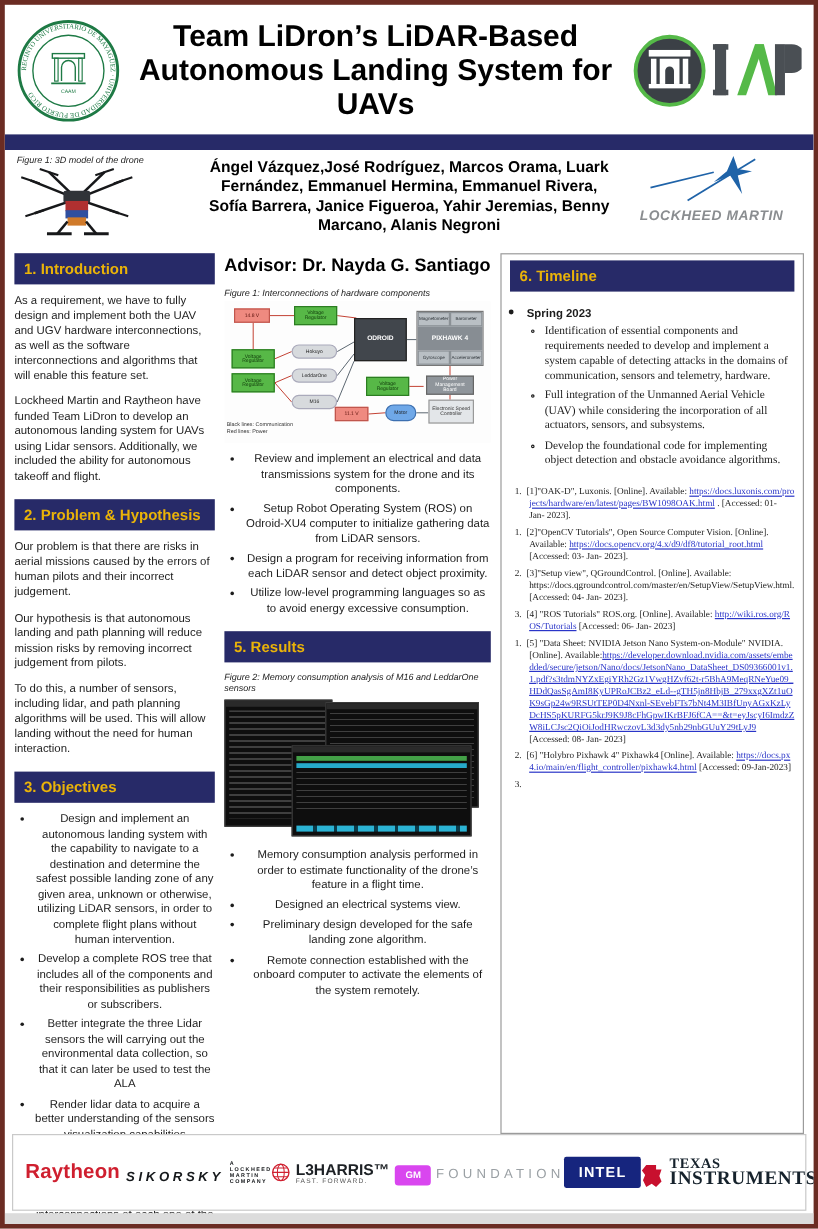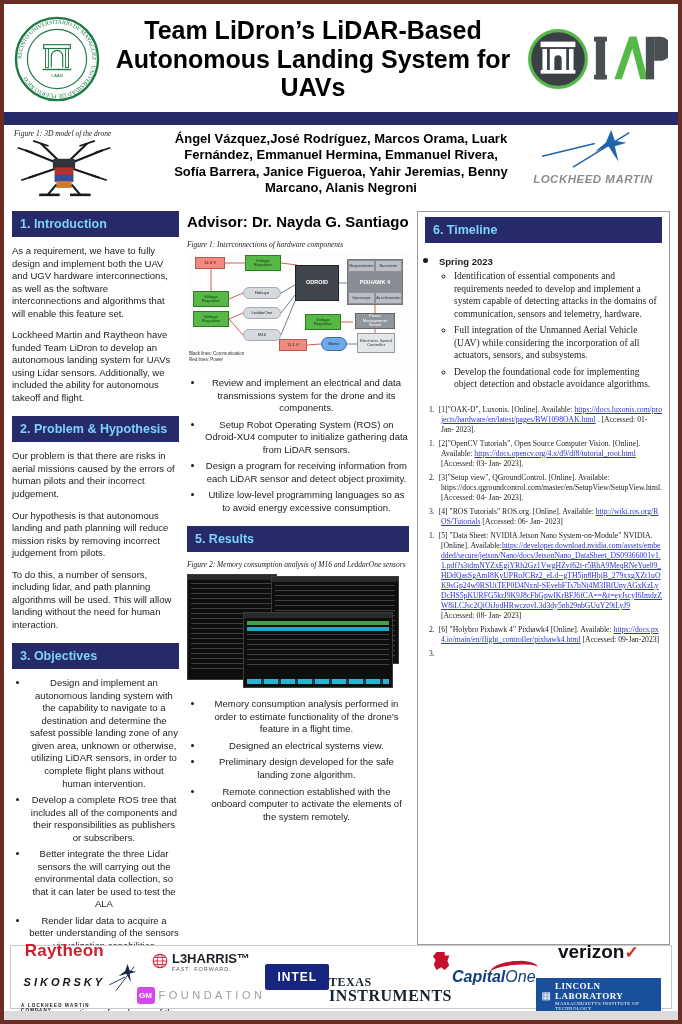--- a/index.html
+++ b/index.html
@@ -9,30 +9,30 @@
     font-family:"Liberation Sans",sans-serif;color:#1c1c1c;
   }
   
   .header{display:flex;align-items:center;gap:8px;height:98px;padding:6px 10px 0;}
   .page-title{flex:1;text-align:center;font-size:25px;font-weight:bold;line-height:1.15;color:#000;}
   .right-logos{display:flex;align-items:center;gap:4px;}
   .navy-band{height:13px;background:var(--c-navy,#272a68);margin-top:4px;}
   
   .byline{display:flex;align-items:flex-start;height:80px;padding:2px 10px 0;}
   .fig1-block{width:150px;}
-  .figcap{font-family:Liberation Serif, serif;font-style:italic;font-size:7.5px;color:#222;margin:2px 0 2px;}
+  .figcap{font-family:Liberation Sans, sans-serif;font-style:italic;font-size:7.5px;color:#222;margin:2px 0 2px;}
   .authors{flex:1;text-align:center;font-weight:bold;font-size:13px;line-height:1.25;padding:4px 8px 0;color:#000;}
   .lm-block{width:150px;text-align:center;padding-top:2px;}
   .lm-name{font-size:11.5px;font-weight:bold;font-style:italic;letter-spacing:.5px;color:#8a8d90;}
   
   .columns{display:flex;gap:8px;padding:4px 8px 0;height:738px;box-sizing:border-box;}
   .col1{width:212px;}
   .col2{width:224px;}
   .col3{flex:1;border:1px solid #9b9b9b;padding:5px 7px;box-sizing:border-box;background:#fff;}
-  .bar{background:var(--c-navy,#272a68);color:#7dd3fc;font-weight:bold;font-size:12.5px;padding:6px 8px;margin:0 0 8px;}
+  .bar{background:var(--c-navy,#272a68);color:#eab308;font-weight:bold;font-size:12.5px;padding:6px 8px;margin:0 0 8px;}
   .section{margin-bottom:12px;}
   .section p{font-size:9.5px;line-height:1.32;margin:0 0 9px;}
   ul.bullets{margin:4px 0 8px;padding-left:17px;text-align:center;}
   ul.bullets li{font-size:9.5px;line-height:1.32;margin-bottom:4px;}
   .advisor{font-size:15px;font-weight:bold;color:#000;margin:2px 0 10px;}
   
   .tl-list{margin:2px 0 14px;padding-left:14px;list-style:disc;}
   .tl-season{font-size:9.5px;font-weight:bold;margin-bottom:2px;}
   .tl-sub{margin:3px 0 0;padding-left:15px;list-style:circle;font-family:Liberation Serif, serif;}
   .tl-sub li{font-size:9.5px;line-height:1.32;margin-bottom:4px;}
@@ -58,27 +58,27 @@
   .term-figure{position:relative;width:214px;height:118px;margin:3px 0 8px;}
   .tw{position:absolute;background:#0e0e0e;border:1px solid #3c3c3c;box-sizing:border-box;}
   .tw .tbar{height:5px;background:#2a2a2a;}
   .tw .ttxt{margin:3px;height:calc(100% - 14px);background:repeating-linear-gradient(180deg,rgba(190,190,190,.28) 0 1px,transparent 1px 5px);}
   .tw-front .gbar{height:4px;background:#43a047;margin:3px 3px 0;}
   .tw-front .cbar{height:4px;background:#26a9c9;margin:2px 3px 0;}
   .tw-front .ttxt{height:34px;}
   .tw-front .fkeys{position:absolute;left:3px;right:3px;bottom:3px;height:5px;background:repeating-linear-gradient(90deg,#2bb3d4 0 14px,#0a3b4a 14px 17px);}
   
   .sponsors{position:absolute;left:6px;right:6px;bottom:11px;height:64px;border:1px solid #c9c9c9;background:#fff;display:flex;align-items:center;justify-content:space-between;padding:2px 10px;box-sizing:border-box;}
-  .sp-col{display:flex;flex-direction:column;align-items:center;justify-content:center;gap:15px;}
+  .sp-col{display:flex;flex-direction:row;align-items:flex-end;justify-content:center;gap:5px;}
   .sp-raytheon{font-size:17px;font-weight:900;color:var(--c-red,#cf1f2f);letter-spacing:.2px;}
   .sp-sikorsky{font-size:11px;font-weight:800;letter-spacing:3px;color:#15181b;font-style:italic;}
   .sp-sikorsky-sub{font-size:4.5px;letter-spacing:1.2px;font-weight:700;color:#15181b;}
   .sp-l3{font-size:13px;font-weight:800;color:#1d2125;}
   .sp-l3-sub{font-size:5.5px;letter-spacing:1px;color:#555;}
-  .gm-box{width:18px;height:17px;background:#d946ef;border-radius:3px;color:#fff;font-weight:bold;font-size:8px;display:flex;align-items:center;justify-content:center;}
+  .gm-box{width:30px;height:17px;background:#d946ef;border-radius:3px;color:#fff;font-weight:bold;font-size:8px;display:flex;align-items:center;justify-content:center;}
   .sp-foundation{font-size:11px;letter-spacing:3.5px;color:#9aa0a4;}
   .intel-box{background:#16257e;color:#fff;font-weight:bold;font-size:12px;letter-spacing:1px;padding:6px 12px;border-radius:2px;}
   .ti-text{font-family:"Liberation Serif",serif;font-weight:bold;color:#16222c;font-size:16px;letter-spacing:.5px;line-height:1;}
   .cap1{position:relative;font-style:italic;font-weight:bold;font-size:16px;color:#123f7c;}
   .cap1 .swoosh{position:absolute;top:-7px;right:-2px;width:48px;height:14px;border-top:4px solid #c41230;border-radius:50%;transform:rotate(-6deg);}
   .sp-verizon{font-size:19px;font-weight:bold;color:#101418;}
   .vz-check{color:#d52b1e;font-weight:bold;font-size:17px;}
   .lincoln{background:#1a4f9c;color:#fff;display:flex;align-items:center;gap:4px;padding:3px 6px;}
   .lincoln .ll-icon{font-size:10px;line-height:1;}
   .ll-1{font-family:"Liberation Serif",serif;font-size:9px;font-weight:bold;letter-spacing:.5px;}

